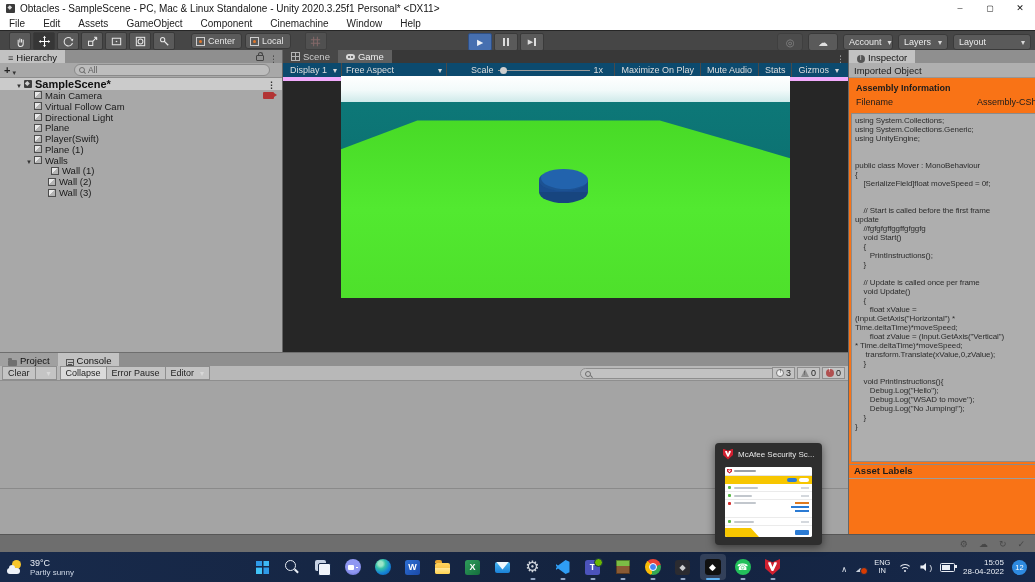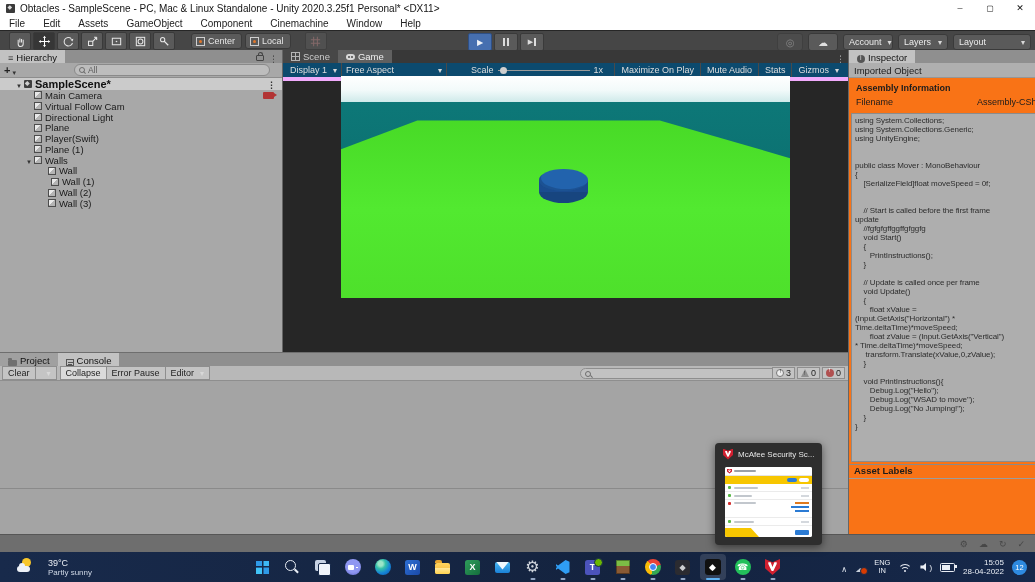--- a/index.html
+++ b/index.html
@@ -173,21 +173,21 @@
   .mt-row.big{height:15px;align-items:flex-start;padding-top:2px;}
   .mt-big-right{margin-left:auto;display:flex;flex-direction:column;gap:2px;align-items:flex-end;}
   .mt-orange{width:14px;height:2px;background:#e07a1f;}
   .mt-blue{width:18px;height:2px;background:#2b7bd4;}
   .mt-bottom{position:absolute;left:0;bottom:0;width:100%;height:9px;background:#fff;}
   .mt-ribbon{position:absolute;left:0;bottom:0;width:34px;height:9px;background:#f7c600;clip-path:polygon(0 0,76% 0,100% 100%,0 100%);}
   .mt-cta{position:absolute;right:3px;bottom:2px;width:14px;height:5px;background:#2b7bd4;border-radius:1px;}
 
   
   #taskbar{position:absolute;left:0;top:552px;width:1035px;height:30px;background:linear-gradient(90deg,#182a4b,#14233f 60%,#16284a);display:flex;align-items:center;color:#e9edf4;}
-  #weather{display:flex;gap:14px;padding-left:17px;width:170px;}
+  #weather{display:flex;align-items:center;gap:6px;padding-left:7px;width:170px;}
   .wx-ico{width:17px;height:15px;position:relative;flex:none;}
   .wx-sun{position:absolute;left:5px;top:0;width:9px;height:9px;border-radius:50%;background:#f8c62a;}
   .wx-cloud{position:absolute;left:0;bottom:1px;width:13px;height:6px;background:#eef2f8;border-radius:3px;}
   .wx-cloud::before{content:"";position:absolute;left:2px;top:-3px;width:6px;height:6px;border-radius:50%;background:#eef2f8;}
   .wx-temp{font-size:9px;line-height:10px;}
   .wx-cond{font-size:8px;color:#cdd6e4;line-height:9px;}
   #tb-icons{position:absolute;left:50%;transform:translateX(-50%);display:flex;align-items:center;}
   .tb-tile{width:26px;height:26px;margin:0 2px;border-radius:4px;display:flex;align-items:center;justify-content:center;position:relative;}
   .tb-tile.active{background:rgba(255,255,255,.13);}
   .tb-tile.running::after{content:"";position:absolute;bottom:0;left:50%;transform:translateX(-50%);width:5px;height:2px;border-radius:2px;background:#93a6c4;}
@@ -430,26 +430,20 @@
           <span class="cube-ico" data-name="cube-icon"></span>
           <span data-name="hierarchy-item-label">Plane (1)</span>
 
         </div>
           <div class="h-row" data-name="hierarchy-item" style="padding-left: 24px;">
           <span class="tri" data-name="expand-arrow-icon" style="visibility: visible;"></span>
           <span class="cube-ico" data-name="cube-icon"></span>
           <span data-name="hierarchy-item-label">Walls</span>
 
         </div>
-          <div class="h-row" data-name="hierarchy-item" style="padding-left: 38px;">
-          <span class="tri" data-name="expand-arrow-icon" style="visibility: hidden;"></span>
-          <span class="cube-ico" data-name="cube-icon"></span>
-          <span data-name="hierarchy-item-label">Wall</span>
-
-        </div>
           <div class="h-row" data-name="hierarchy-item" style="padding-left: 41px;">
           <span class="tri" data-name="expand-arrow-icon" style="visibility: hidden;"></span>
           <span class="cube-ico" data-name="cube-icon"></span>
           <span data-name="hierarchy-item-label">Wall (1)</span>
 
         </div>
           <div class="h-row" data-name="hierarchy-item" style="padding-left: 38px;">
           <span class="tri" data-name="expand-arrow-icon" style="visibility: hidden;"></span>
           <span class="cube-ico" data-name="cube-icon"></span>
           <span data-name="hierarchy-item-label">Wall (2)</span>

